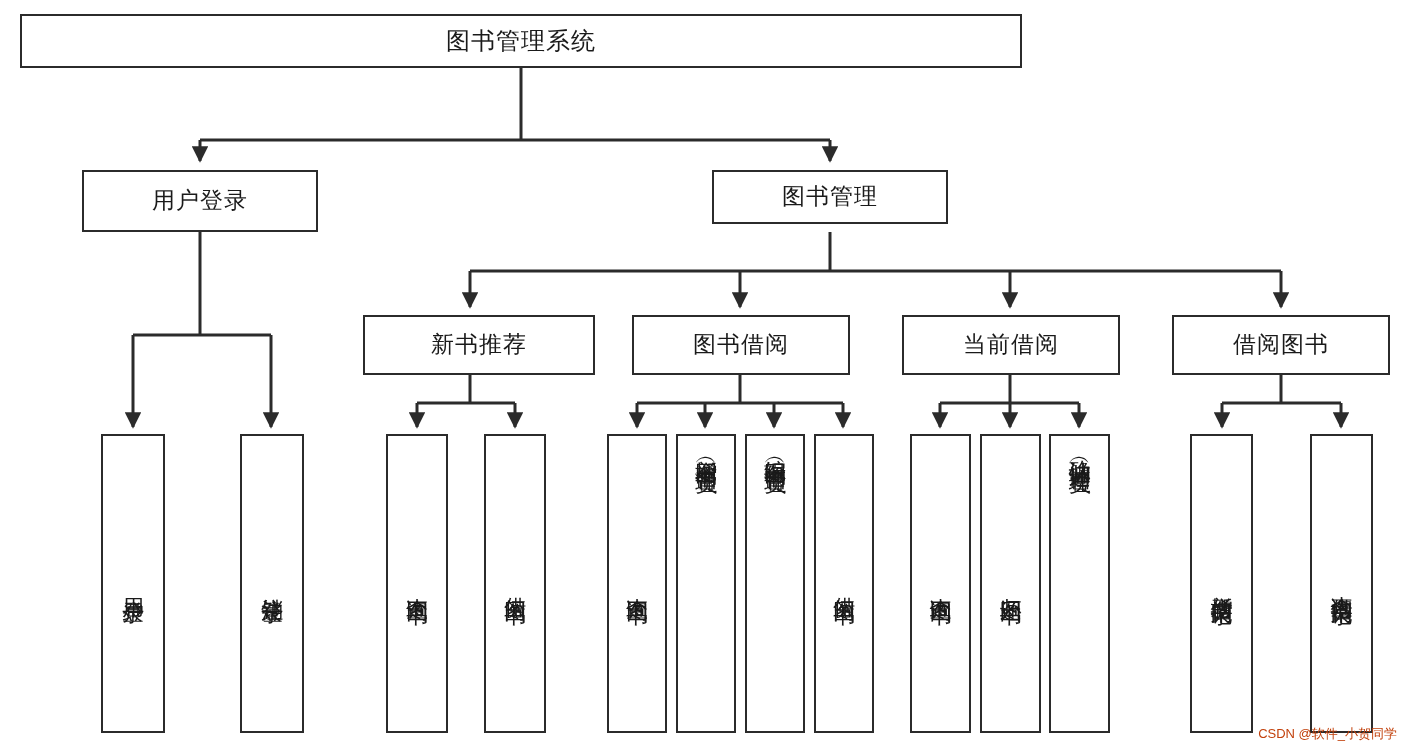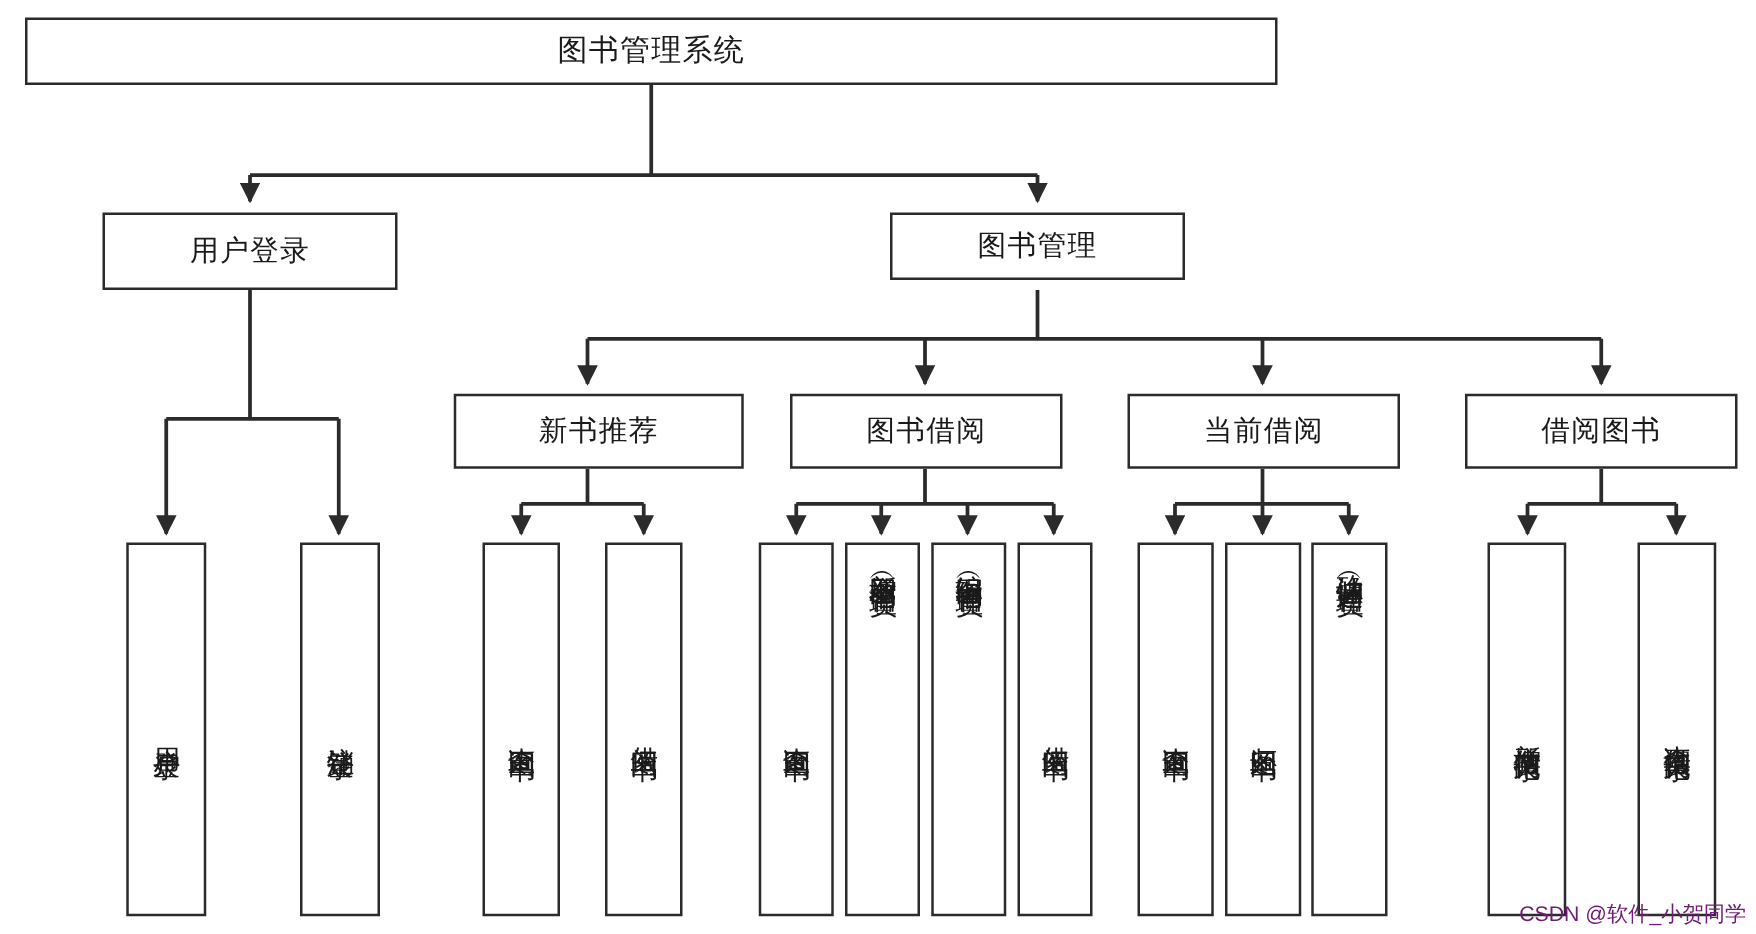--- a/index.html
+++ b/index.html
@@ -63,22 +63,22 @@
     margin: 0 auto;
   }
   .node.vert.centered {
     align-items: center;
     padding-top: 0;
   }
   #watermark {
     position: absolute;
     right: 8px;
     bottom: 4px;
-    font-size: 17px;
-    color: #701a75;
+    font-size: 13px;
+    color: #c2410c;
     z-index: 5;
     white-space: nowrap;
     font-family: "Liberation Sans", "DejaVu Sans", sans-serif;
   }
 </style>
 </head>
 <body>
 
 <div id="canvas">
 

